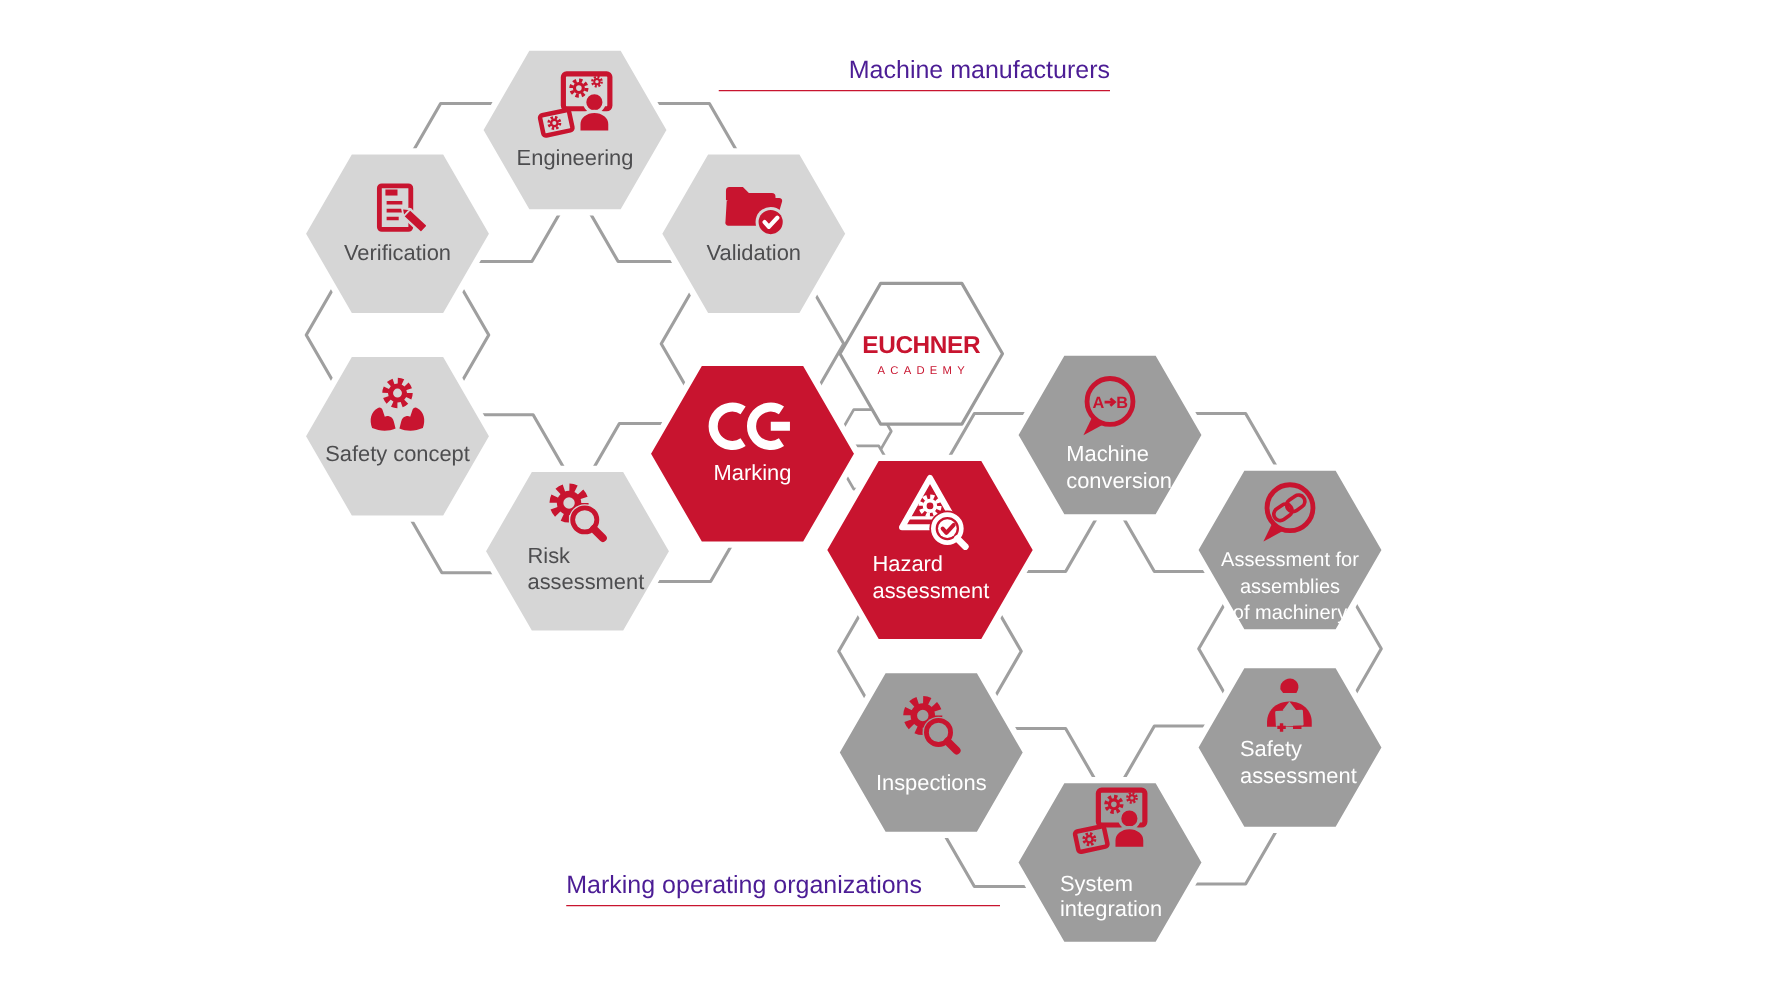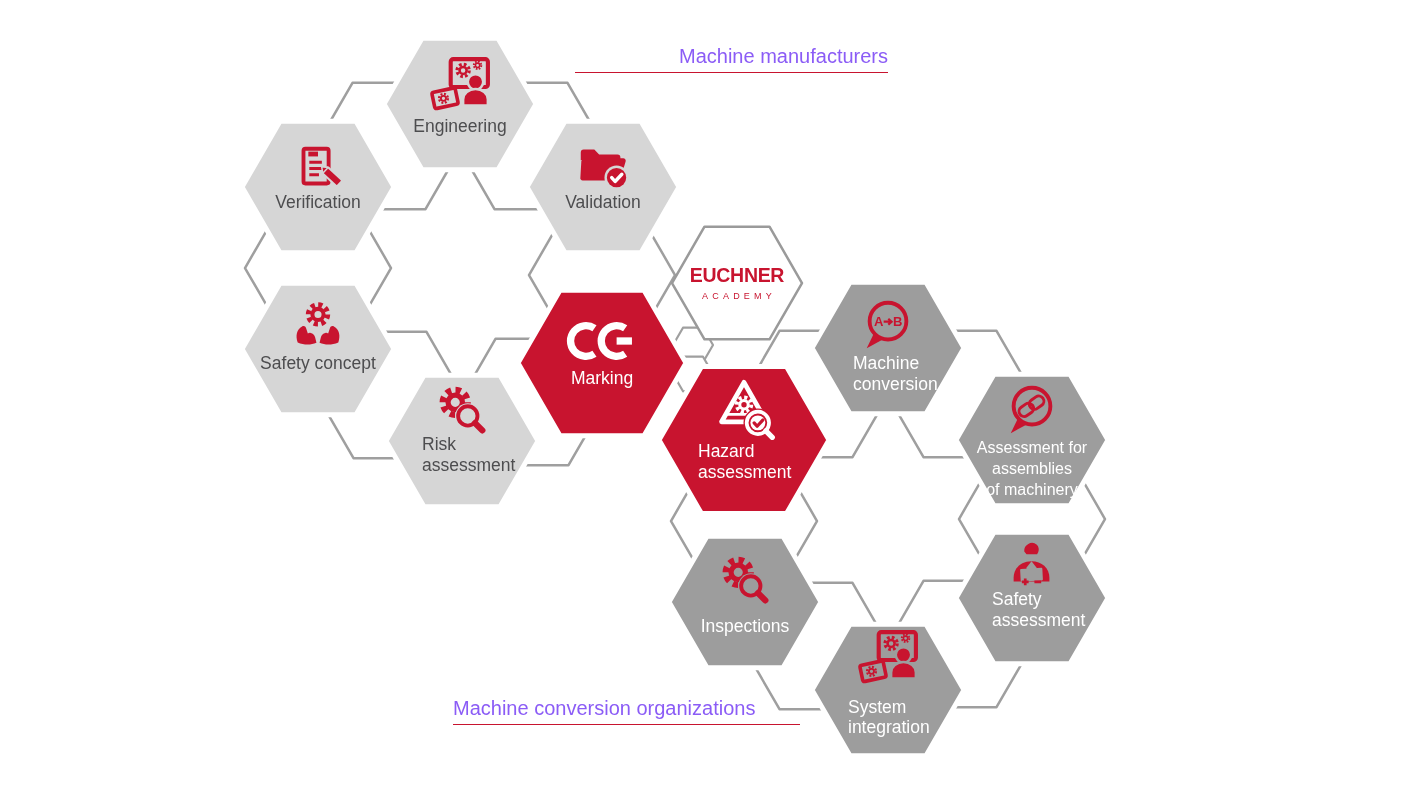--- a/index.html
+++ b/index.html
@@ -1,21 +1,21 @@
 <!DOCTYPE html>
 <html><head>
 <meta charset="utf-8">
 <style>
   html,body{margin:0;padding:0;background:#ffffff;}
   body{width:1419px;height:798px;position:relative;overflow:hidden;
        font-family:"Liberation Sans",sans-serif;}
   .canvas{position:absolute;inset:0;}
   svg text{font-family:"Liberation Sans",sans-serif;}
   .ring-title{position:absolute;font-size:20px;line-height:20px;
-              padding-bottom:6px;border-bottom:1.5px solid #c8142f;color:#8b5cf6;}
+              padding-bottom:6px;border-bottom:1.5px solid #c8142f;color:#4c1d95;}
   .title-top{left:575px;top:46px;width:313px;text-align:right;}
   .title-bottom{left:453px;top:698px;width:347px;text-align:left;}
 </style>
 </head>
 <body>
 
 <div class="canvas">
 
   <svg id="hex-svg" width="1419" height="798" viewBox="0 0 1419 798">
     <defs>
@@ -192,14 +192,14 @@
       </g>
       <g>
         <polygon points="672,283 704.5,226.71 769.5,226.71 802,283 769.5,339.29 704.5,339.29" fill="#ffffff" stroke="#9a9a9a" stroke-width="2.5" stroke-linejoin="round"></polygon>
         <text x="737" y="282" text-anchor="middle" fill="#c8142f" font-size="19.5" font-weight="bold" letter-spacing="-0.3">EUCHNER</text>
         <text x="739" y="299" text-anchor="middle" fill="#c8142f" font-size="9" letter-spacing="4.2">ACADEMY</text>
       </g>
     </svg>
 
   <div class="ring-title title-top">Machine manufacturers</div>
 
-  <div class="ring-title title-bottom">Machine conversion organizations</div>
+  <div class="ring-title title-bottom">Marking operating organizations</div>
 </div>
 
 </body></html>

